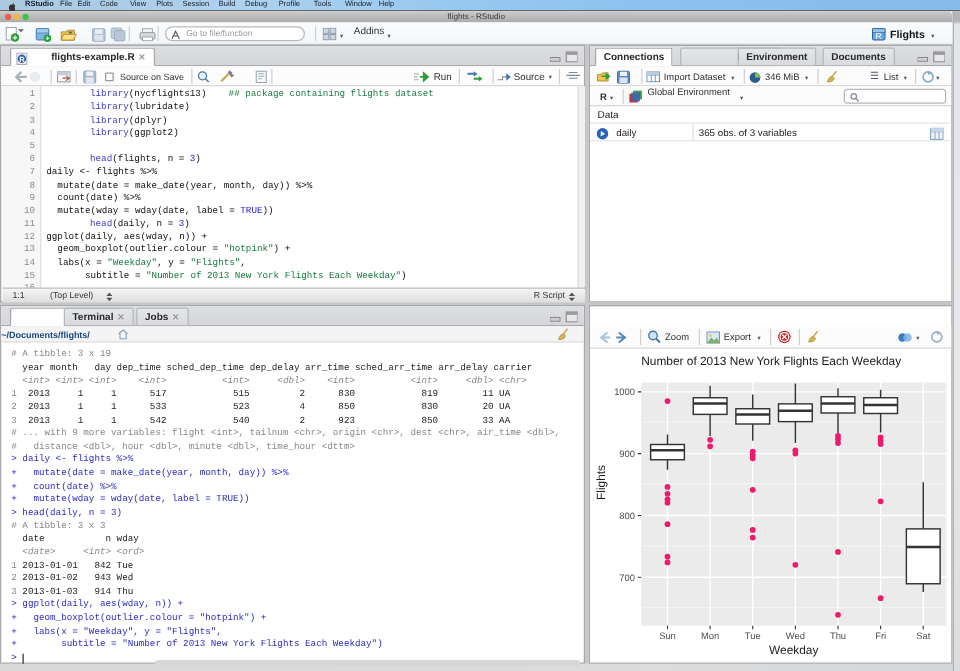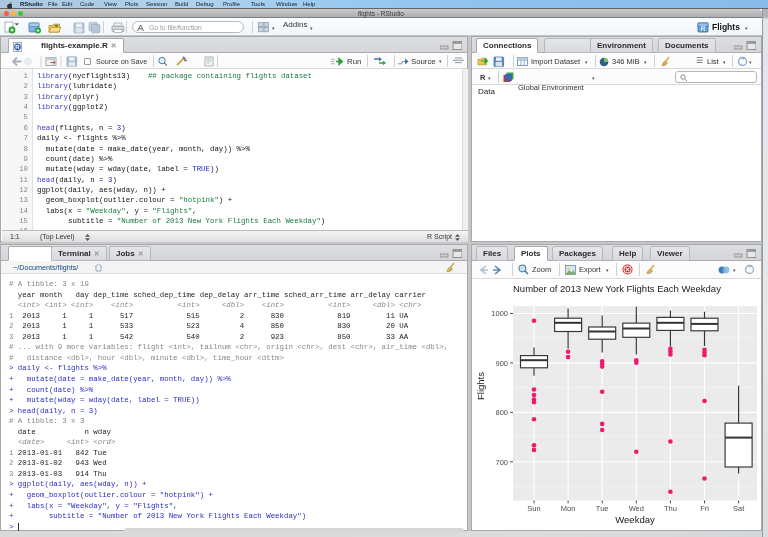--- a/index.html
+++ b/index.html
@@ -43,21 +43,21 @@
 .minmax { position:absolute; top:4px; right:5px; width:22px; height:9px; }
 .paneTb { position:absolute; left:0; width:100%; background:#fcfcfc; border-bottom:1px solid #d8d8d8; }
 .sep { position:absolute; width:1px; background:#d0d0d0; }
 .tbtxt { position:absolute; font-size:7.5px; color:#333; }
 .dda { font-size:5px; color:#555; }
 
 #gutter { left:1px; top:32px; width:31px; height:161px; background:#f7f7f7; border-right:1px solid #e0e0e0; }
 #gutter pre { position:absolute; right:4px; top:2px; font-size:7.4px; line-height:10.36px; color:#8a8a8a; text-align:right; }
 #code { left:36px; top:32px; width:425px; height:161px; overflow:hidden; }
 #code pre { position:absolute; left:0; top:2px; font-size:7.4px; line-height:10.36px; color:#111; }
-.kw { color:#3c3cc4; } .st { color:#177b3c; } .cm { color:#1d7a44;margin-top:36px; } .nu { color:#2626c9; }
+.kw { color:#3c3cc4;margin-left:35px; } .st { color:#177b3c; } .cm { color:#1d7a44;margin-top:36px; } .nu { color:#2626c9; }
 #src-scroll { left:461px; top:32px; width:6px; height:161px; background:#f0f0f0; border-left:1px solid #ddd; }
 #src-status { left:1px; top:193px; width:466px; height:12px;
   background:linear-gradient(to bottom,#f4f4f4,#dedede); border-top:1px solid #bbb; font-size:7px; color:#333; }
 
 #con-path { position:absolute; left:0; top:16px; width:100%; height:13px; background:#f4f4f4; border-bottom:1px solid #ddd; }
 #con-text { position:absolute; left:8px; top:34.6px; font-size:7.4px; line-height:10.55px; color:#222; }
 .gy { color:#85888c; } .bl { color:#2c2cc4; } .it { font-style:italic; }
 
 #env-tb2 { top:16px; height:16px; }
 #env-tb3 { top:32px; height:16px; }
@@ -274,21 +274,21 @@
       <div class="tab active" style="left:7px;padding-left:48px;">Console</div>
       <div class="tab" style="left:50px;">Terminal<span class="tabx">✕</span></div>
       <div class="tab" style="left:108px;">Jobs<span class="tabx">✕</span></div>
       <svg class="minmax" viewBox="0 0 22 9">
           <rect x="0" y="5" width="8" height="3" fill="#cfcfcf" stroke="#888" stroke-width="0.8"></rect>
           <rect x="13" y="0.5" width="9" height="8" fill="#e8e8e8" stroke="#888" stroke-width="0.9"></rect>
           <rect x="13" y="0.5" width="9" height="2.4" fill="#9a9a9a"></rect>
         </svg>
     </div>
     <div id="con-path">
-      <span class="abs" style="left:12px;top:2.5px;font-size:7.2px;color:#16487e;font-weight:normal;">~/Documents/flights/</span>
+      <span class="abs" style="left:0;top:2.5px;font-size:7.2px;color:#16487e;font-weight:bold;">~/Documents/flights/</span>
       <svg class="abs" style="left:93px;top:2px;" width="9" height="9" viewBox="0 0 9 9">
           <path d="M1 4 L4.5 1 8 4 M2 3.4 V8 h5 V3.4" stroke="#8aa0b8" stroke-width="0.9" fill="none"></path>
         </svg>
       <svg class="abs" style="right:10px;top:1px;" width="12" height="11" viewBox="0 0 12 11">
           <path d="M9 1 L5.5 5.5" stroke="#caa84c" stroke-width="1.3"></path>
           <path d="M2 9.6 c0.5-2.8 1.8-4.4 3.8-4.4 l1.6 1.6 c-0.6 2-2.4 3-5.4 2.8z" fill="#d4b45a" stroke="#a8872c" stroke-width="0.6"></path>
         </svg>
     </div>
     <pre id="con-text"><span class="gy"># A tibble: 3 x 19</span>
   year month   day dep_time sched_dep_time dep_delay arr_time sched_arr_time arr_delay carrier
@@ -369,45 +369,47 @@
     </div>
     <div class="paneTb" id="env-tb3">
       <span class="tbtxt" style="left:8px;top:4px;font-weight:bold;">R</span>
       <span class="abs dda" style="left:16px;top:5.5px;">▾</span>
       <div class="sep" style="left:26px;top:2px;height:12px;"></div>
       <svg class="abs" style="left:31px;top:2.5px;" width="11" height="11" viewBox="0 0 11 11">
         <rect x="0.5" y="3" width="7" height="7" fill="#cc3333"></rect>
           <rect x="3.5" y="0.5" width="7" height="7" fill="#3aa045"></rect>
           <rect x="2" y="2" width="7" height="7" fill="#3a62b8" opacity="0.85"></rect>
       </svg>
-      <span class="tbtxt" style="left:46px;top:14px;">Global Environment</span>
+      <span class="tbtxt" style="left:46px;top:0;">Global Environment</span>
       <span class="abs dda" style="left:120px;top:5.5px;">▾</span>
       <div class="abs" style="left:203px;top:2px;width:82px;height:12px;background:#fff;border:1px solid #b5b7ba;border-radius:3px;">
         <svg class="abs" style="left:4px;top:2px;" width="8" height="8" viewBox="0 0 8 8">
             <circle cx="3" cy="3" r="2.2" fill="none" stroke="#889" stroke-width="1"></circle>
             <path d="M4.8 4.8 L7 7" stroke="#889" stroke-width="1"></path>
           </svg>
       </div>
     </div>
     <span class="abs" style="left:6px;top:50px;font-size:8px;color:#222;">Data</span>
+    <div class="abs" style="left:0;top:61px;width:100%;height:14.5px;border-top:1px solid #e6e6e6;border-bottom:1px solid #e6e6e6;">
+      <svg class="abs" style="left:5px;top:2.5px;" width="10" height="10" viewBox="0 0 10 10">
+          <circle cx="5" cy="5" r="4.6" fill="#2a62ba"></circle>
+          <path d="M3.6 2.8 L7 5 3.6 7.2z" fill="#fff"></path>
+        </svg>
+      <span class="abs" style="left:21px;top:2.5px;font-size:7.8px;color:#222;">daily</span>
+      <div class="sep" style="left:82px;top:0;height:14px;background:#e0e0e0;"></div>
+      <span class="abs" style="left:87px;top:2.5px;font-size:7.8px;color:#222;">365 obs. of 3 variables</span>
+      <svg class="abs" style="right:6px;top:2.5px;" width="11" height="10" viewBox="0 0 11 10">
+          <rect x="0.5" y="0.5" width="10" height="9" fill="#eef4fa" stroke="#7a9cc0" stroke-width="0.8"></rect>
+          <path d="M0.5 3.4h10M4 0.5v9M7.2 0.5v9" stroke="#7a9cc0" stroke-width="0.7"></path>
+          <rect x="0.5" y="0.5" width="10" height="2.9" fill="#c6d9ec"></rect>
+        </svg>
+    </div>
   </div>
 
   <div id="plot-pane" class="pane">
-    <div class="tabbar">
-      <div class="tab" style="left:4px;">Files</div>
-      <div class="tab active" style="left:42px;">Plots</div>
-      <div class="tab" style="left:80px;">Packages</div>
-      <div class="tab" style="left:140px;">Help</div>
-      <div class="tab" style="left:178px;">Viewer</div>
-      <svg class="minmax" viewBox="0 0 22 9">
-          <rect x="0" y="5" width="8" height="3" fill="#cfcfcf" stroke="#888" stroke-width="0.8"></rect>
-          <rect x="13" y="0.5" width="9" height="8" fill="#e8e8e8" stroke="#888" stroke-width="0.9"></rect>
-          <rect x="13" y="0.5" width="9" height="2.4" fill="#9a9a9a"></rect>
-        </svg>
-    </div>
     <div class="paneTb" style="top:16px;height:18px;">
       <svg class="abs" style="left:7px;top:4px;" width="30" height="10" viewBox="0 0 30 10">
           <path d="M7 1 L2 5 7 9 M2 5 h7" stroke="#a8c0d8" stroke-width="1.6" fill="none"></path>
           <path d="M16 1 l5 4 -5 4 M21 5 h-7" stroke="#5588bb" stroke-width="1.6" fill="none"></path>
         </svg>
       <div class="sep" style="left:40px;top:2px;height:13px;"></div>
       <svg class="abs" style="left:46px;top:3.5px;" width="11" height="11" viewBox="0 0 11 11">
           <circle cx="4.4" cy="4.4" r="3.4" fill="#cfe2f4" stroke="#4878aa" stroke-width="1.1"></circle>
           <path d="M7 7 L10 10" stroke="#4878aa" stroke-width="1.5"></path>
         </svg>

